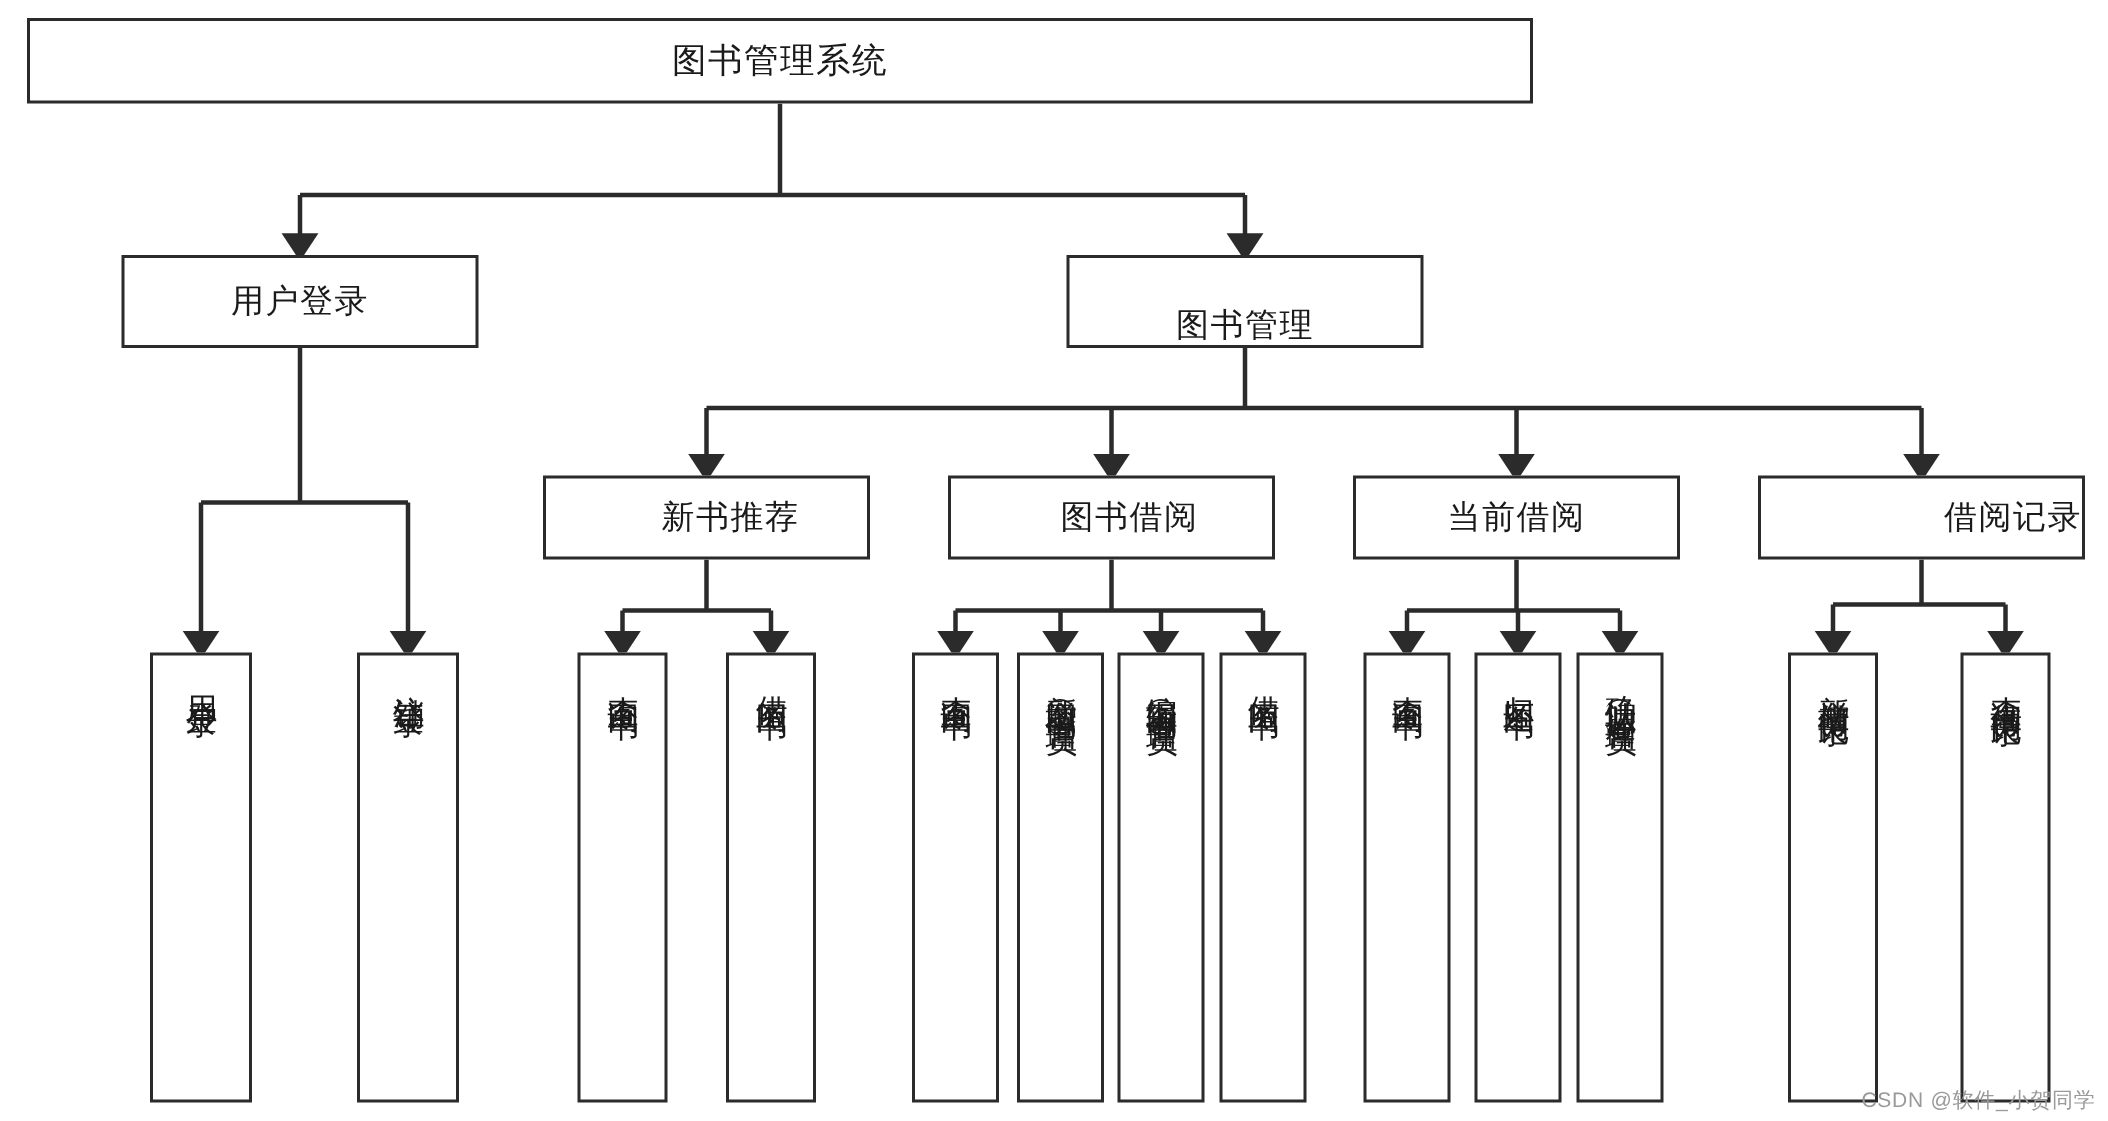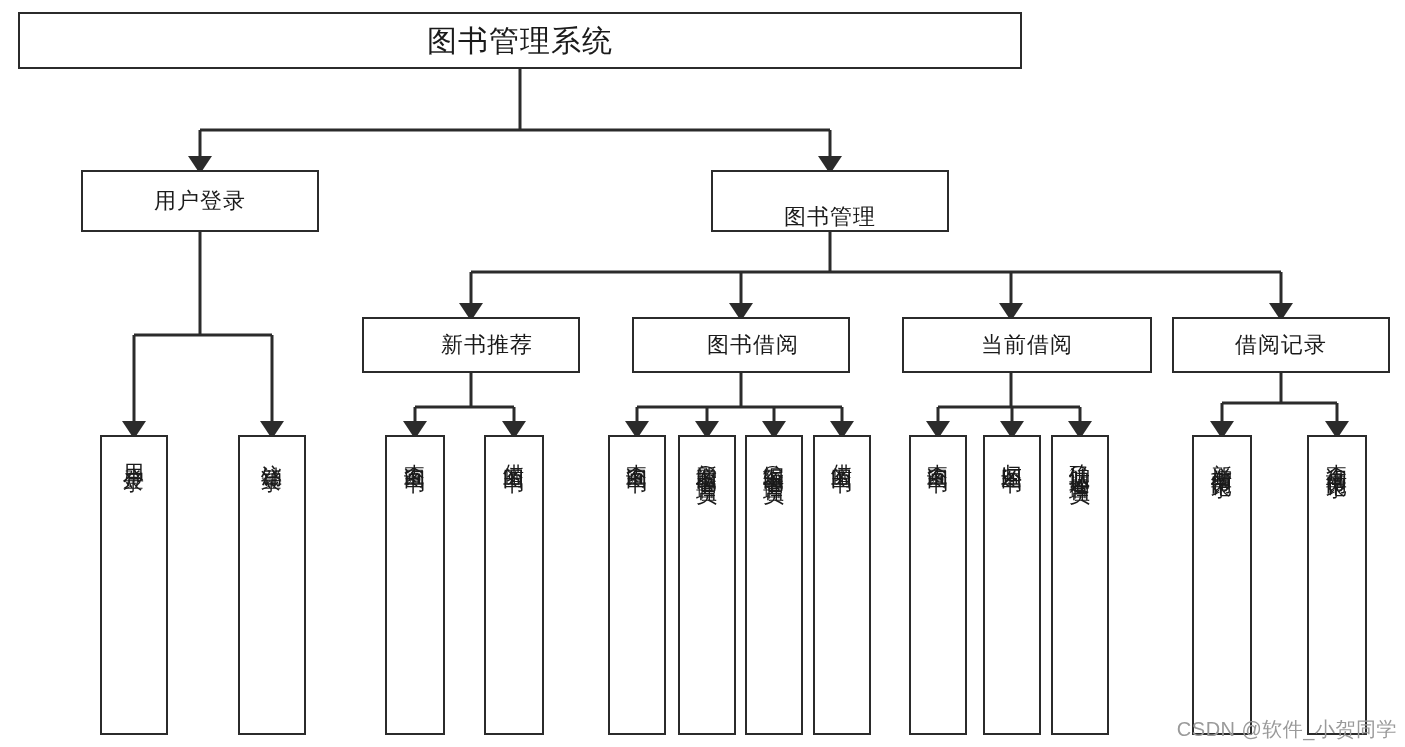--- a/index.html
+++ b/index.html
@@ -49,27 +49,27 @@
     font-size: 21px;
     letter-spacing: 3px;
     line-height: 1;
   }
   .node-box.vertical {
     align-items: flex-start;
     justify-content: center;
     padding-top: 10px;
   }
   .node-box.root .node-label {
-    font-size: 30px;
+    font-size: 23px;
   }
   .watermark {
     position: absolute;
     right: 8px;
     bottom: 4px;
-    font-size: 20px;
+    font-size: 14px;
     color: #9a9a9a;
     letter-spacing: 0.5px;
     white-space: nowrap;
     user-select: none;
   }
 </style>
 </head>
 <body>
 
 <div id="diagram-root">
@@ -134,24 +134,24 @@
   <div class="node-box" style="left:711px; top:170px; width:238px; height:62px;align-items:flex-end;">
     <span class="node-label">图书管理</span>
   </div>
 
   <div class="node-box" style="left:362px; top:317px; width:218px; height:56px;padding-left:32px;">
     <span class="node-label">新书推荐</span>
   </div>
   <div class="node-box" style="left:632px; top:317px; width:218px; height:56px;padding-left:24px;">
     <span class="node-label">图书借阅</span>
   </div>
-  <div class="node-box" style="left:902px; top:317px; width:250px; height:56px;">
+  <div class="node-box" style="left:902px; top:317px; width:218px; height:56px;">
     <span class="node-label">当前借阅</span>
   </div>
-  <div class="node-box" style="left:1172px; top:317px; width:218px; height:56px;">
+  <div class="node-box" style="left:1172px; top:317px; width:218px; height:56px;justify-content:flex-end;">
     <span class="node-label">借阅记录</span>
   </div>
 
   <div class="node-box vertical" style="left:100px; top:435px; width:68px; height:300px;">
     <span class="node-label">用户登录</span>
   </div>
   <div class="node-box vertical" style="left:238px; top:435px; width:68px; height:300px;">
     <span class="node-label">注销登录</span>
   </div>
 

